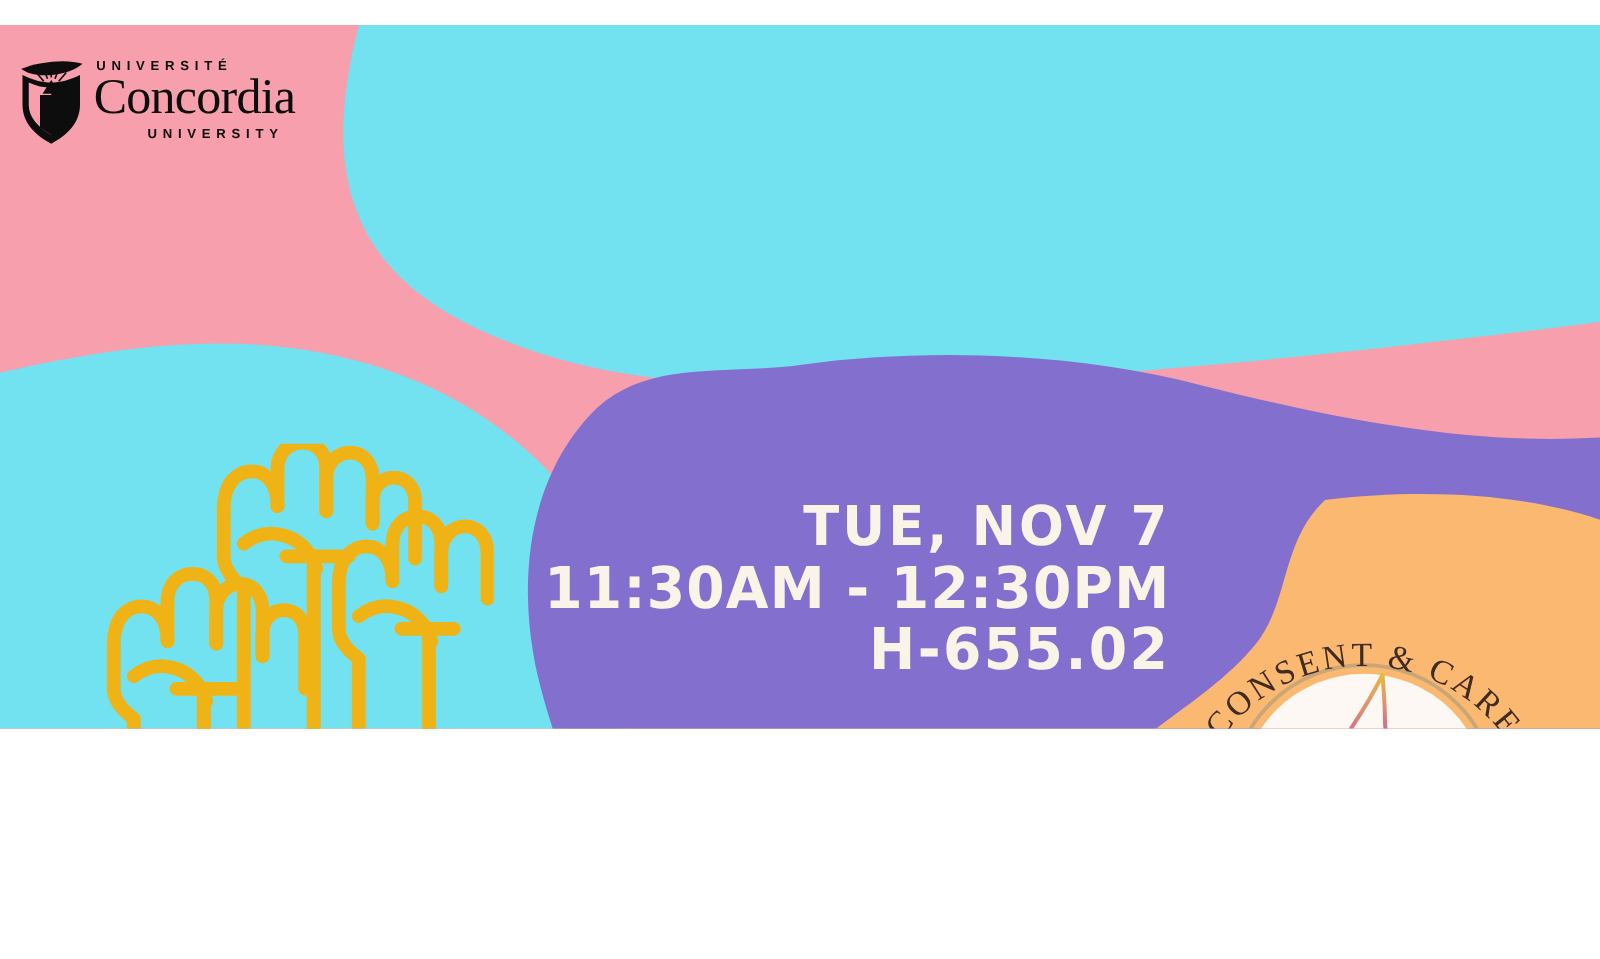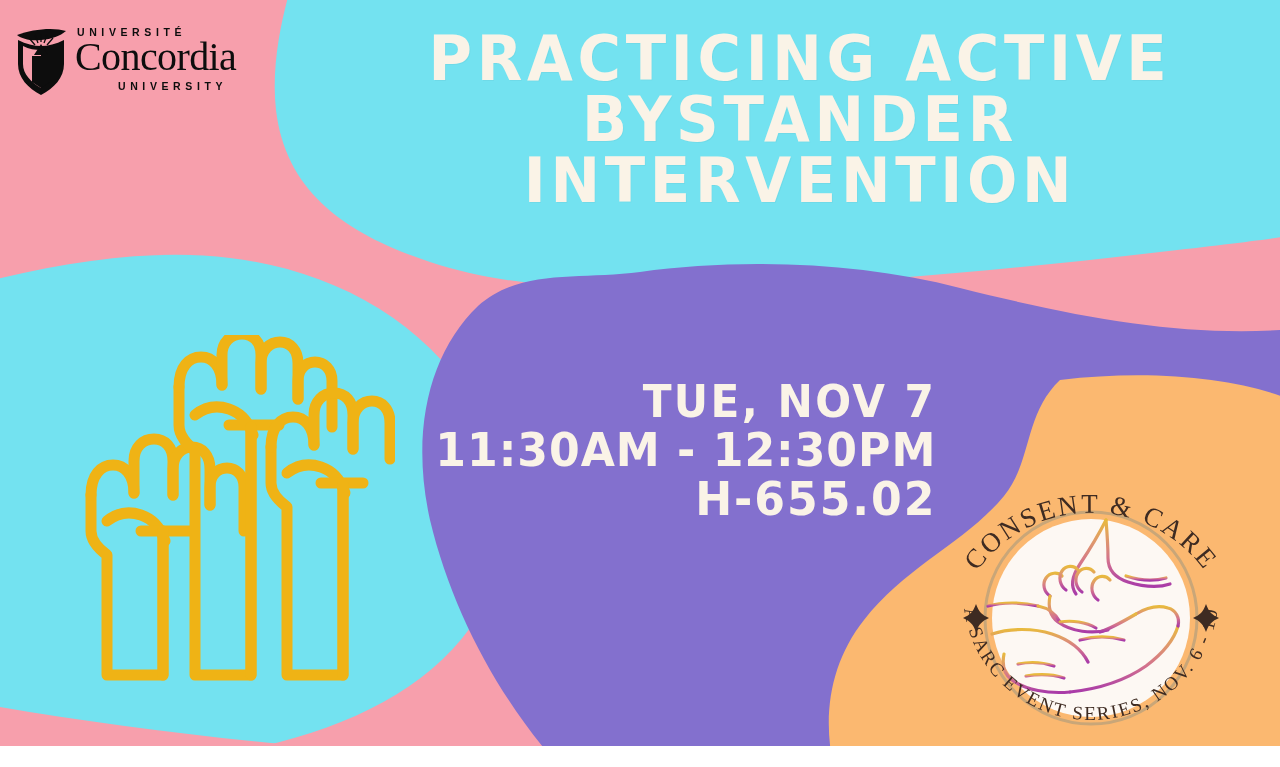--- a/index.html
+++ b/index.html
@@ -8,23 +8,24 @@
     padding: 0;
     background: #ffffff;
   }
   body {
     font-family: "Liberation Sans", sans-serif;
   }
 
   #poster {
     position: relative;
     width: 1280px;
-    height: 746px;
+    height: 563px;
     overflow: hidden;
     background: #F79FAC;
+    margin-top: 20px;
   }
 
   
   #bg-layer {
     position: absolute;
     left: 0; top: 0;
     width: 1280px;
     height: 767px;
   }
 
@@ -170,25 +171,20 @@
         <line x1="33" y1="23" x2="39" y2="16"></line>
       </g>
       <path d="M18 34 L 36 34 L 36 60 L 27 66 L 18 60 Z" fill="#0D0D0D"></path>
     </g>
 
     <text x="63" y="14" fill="#0D0D0D" font-family="'Liberation Sans', sans-serif" font-size="10.5" letter-spacing="4.6" font-weight="600">UNIVERSITÉ</text>
     <text x="61" y="48" fill="#0D0D0D" font-family="'Liberation Serif', serif" font-size="40" letter-spacing="-0.6">Concordia</text>
     <text x="104" y="68" fill="#0D0D0D" font-family="'Liberation Sans', sans-serif" font-size="10.5" letter-spacing="4.6" font-weight="600">UNIVERSITY</text>
   </svg>
 
-  <div id="title-block">
-    <div class="title-line l1">PRACTICING ACTIVE</div>
-    <div class="title-line l2">BYSTANDER</div>
-    <div class="title-line l3">INTERVENTION</div>
-  </div>
 
   <div id="details-block">
     <div class="detail-line d1">TUE, NOV 7</div>
     <div class="detail-line d2">11:30AM - 12:30PM</div>
     <div class="detail-line d3">H-655.02</div>
   </div>
 
   <svg id="fists" viewBox="0 0 340 350">
     <g fill="none" stroke="#EFB315" stroke-width="11" stroke-linecap="round" stroke-linejoin="round">
 

